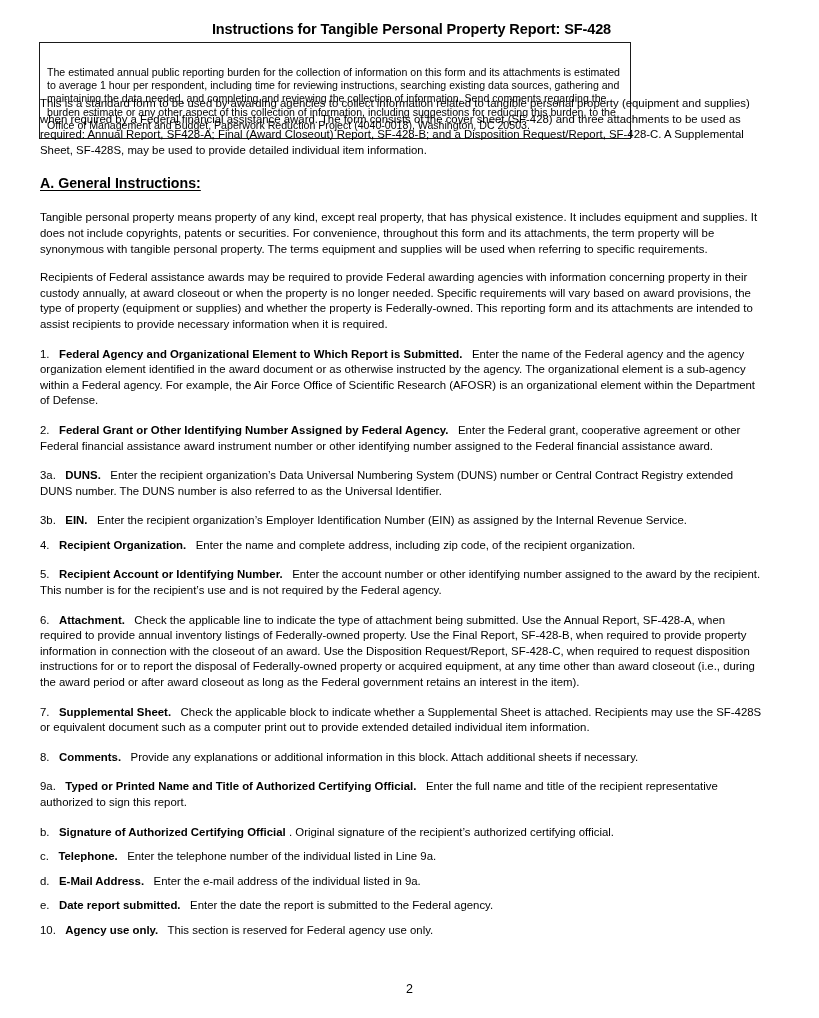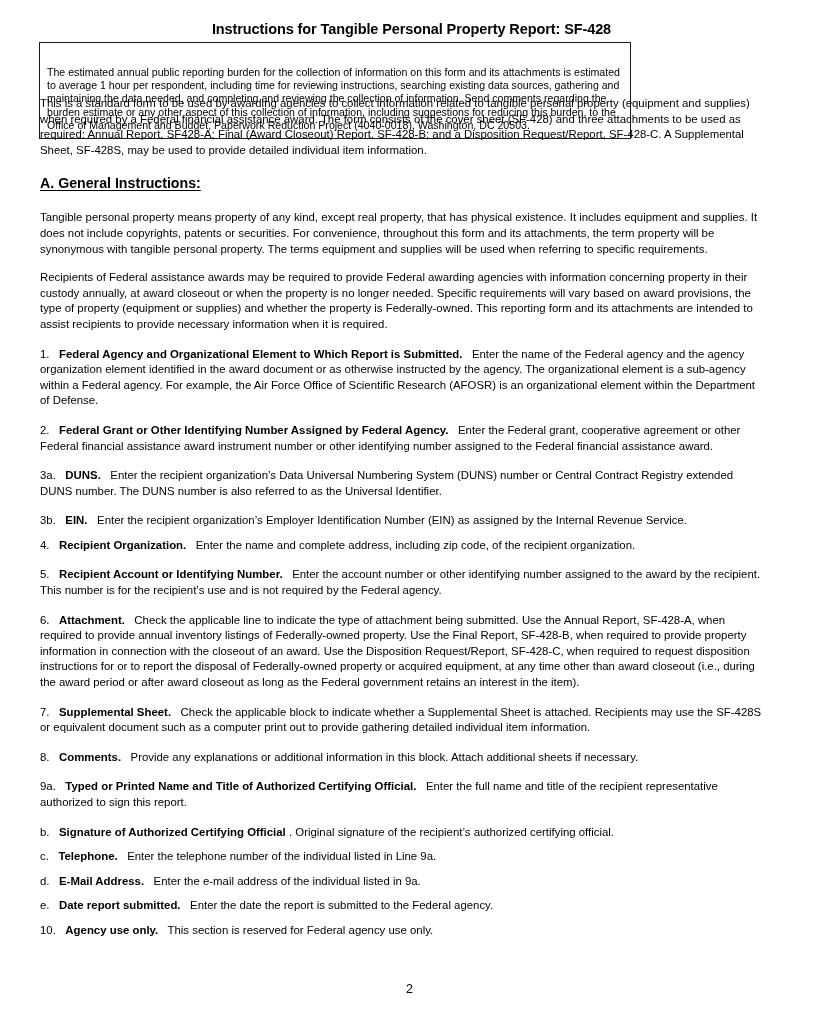--- a/index.html
+++ b/index.html
@@ -153,21 +153,21 @@
       <span class="lead">Attachment.</span>
       <span>&nbsp;</span>
       <span>Check the applicable line to indicate the type of attachment being submitted. Use the Annual Report, SF-428-A, when required to provide annual inventory listings of Federally-owned property. Use the Final Report, SF-428-B, when required to provide property information in connection with the closeout of an award. Use the Disposition Request/Report, SF-428-C, when required to request disposition instructions for or to report the disposal of Federally-owned property or acquired equipment, at any time other than award closeout (i.e., during the award period or after award closeout as long as the Federal government retains an interest in the item).</span>
     </p>
 
     <p class="para item">
       <span>7.</span>
       <span>&nbsp;</span>
       <span class="lead">Supplemental Sheet.</span>
       <span>&nbsp;</span>
-      <span>Check the applicable block to indicate whether a Supplemental Sheet is attached. Recipients may use the SF-428S or equivalent document such as a computer print out to provide gathering detailed individual item information.</span>
+      <span>Check the applicable block to indicate whether a Supplemental Sheet is attached. Recipients may use the SF-428S or equivalent document such as a computer print out to provide extended detailed individual item information.</span>
     </p>
 
     <p class="para item">
       <span>8.</span>
       <span>&nbsp;</span>
       <span class="lead">Comments.</span>
       <span>&nbsp;</span>
       <span>Provide any explanations or additional information in this block.  Attach additional sheets if necessary.</span>
     </p>
 

